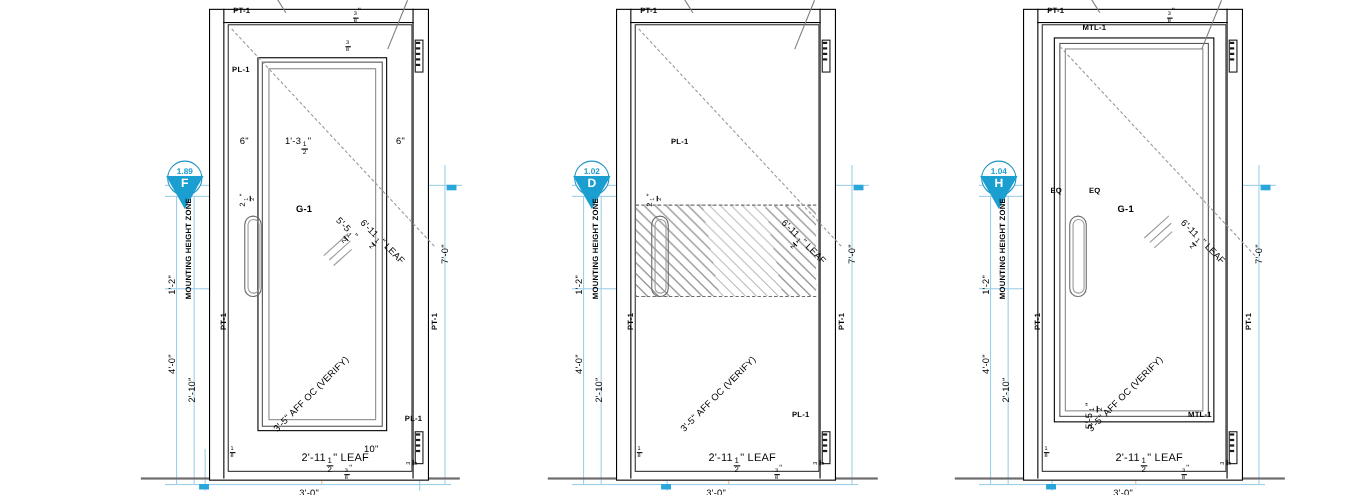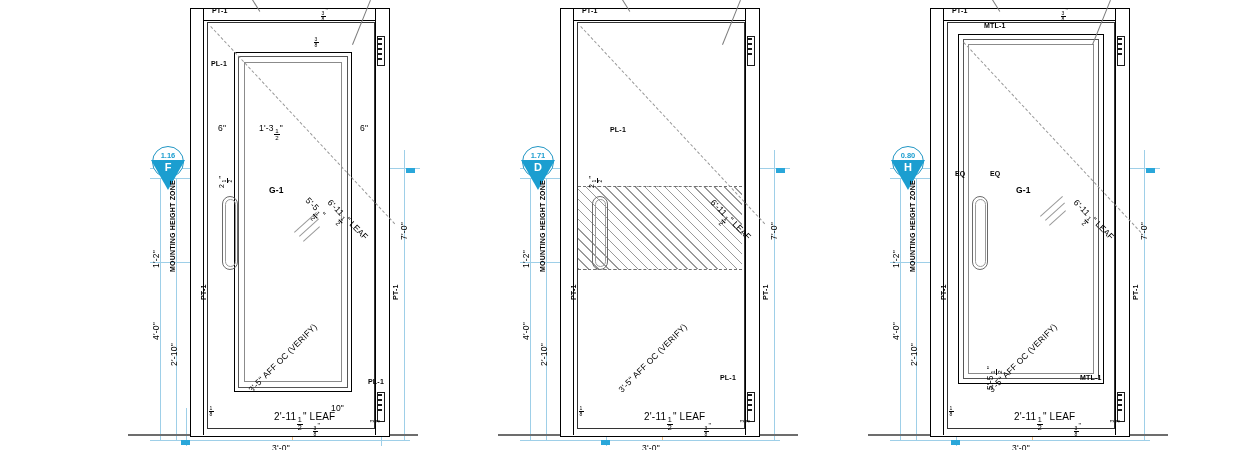--- a/index.html
+++ b/index.html
@@ -131,21 +131,21 @@
     <div class="hinge" style="left:378px;top:399px;width:4px;height:2px;"></div>
     <div class="hinge" style="left:378px;top:404px;width:4px;height:2px;"></div>
     <div class="hinge" style="left:378px;top:409px;width:4px;height:2px;"></div>
 
     <div class="greyln" style="left:252px;top:0px;width:1px;height:14px;transform:rotate(-32deg);transform-origin:0 0;"></div>
     <div class="greyln" style="left:370px;top:0px;width:1px;height:48px;transform:rotate(22deg);transform-origin:0 0;"></div>
 
     <div class="marker" style="left:152px;top:146px;">
       <div class="circ"></div>
       <div class="tri"></div>
-      <div class="num">1.16</div>
+      <div class="num">1.89</div>
       <div class="ltr">F</div>
     </div>
 
     <div class="t tb" style="left:212px;top:7px;">PT-1</div>
     <div class="t tb" style="left:211px;top:60px;">PL-1</div>
     <div class="t tb" style="left:368px;top:378px;">PL-1</div>
     <div class="t tb rot90" style="left:200px;top:300px;">PT-1</div>
     <div class="t tb rot90" style="left:392px;top:300px;">PT-1</div>
     <div class="t tb t9" style="left:269px;top:186px;">G-1</div>
 
@@ -248,21 +248,21 @@
     <div class="hinge" style="left:378px;top:399px;width:4px;height:2px;"></div>
     <div class="hinge" style="left:378px;top:404px;width:4px;height:2px;"></div>
     <div class="hinge" style="left:378px;top:409px;width:4px;height:2px;"></div>
 
     <div class="greyln" style="left:252px;top:0px;width:1px;height:14px;transform:rotate(-32deg);transform-origin:0 0;"></div>
     <div class="greyln" style="left:370px;top:0px;width:1px;height:48px;transform:rotate(22deg);transform-origin:0 0;"></div>
 
     <div class="marker" style="left:152px;top:146px;">
       <div class="circ"></div>
       <div class="tri"></div>
-      <div class="num">1.71</div>
+      <div class="num">1.02</div>
       <div class="ltr">D</div>
     </div>
 
     <div class="t tb" style="left:212px;top:7px;">PT-1</div>
     <div class="t tb" style="left:240px;top:126px;">PL-1</div>
     <div class="t tb" style="left:350px;top:374px;">PL-1</div>
     <div class="t tb rot90" style="left:200px;top:300px;">PT-1</div>
     <div class="t tb rot90" style="left:392px;top:300px;">PT-1</div>
 
     <div class="t t9 rot90" style="left:152px;top:268px;">1'-2"</div>
@@ -351,21 +351,21 @@
     <div class="hinge" style="left:378px;top:399px;width:4px;height:2px;"></div>
     <div class="hinge" style="left:378px;top:404px;width:4px;height:2px;"></div>
     <div class="hinge" style="left:378px;top:409px;width:4px;height:2px;"></div>
 
     <div class="greyln" style="left:252px;top:0px;width:1px;height:14px;transform:rotate(-32deg);transform-origin:0 0;"></div>
     <div class="greyln" style="left:370px;top:0px;width:1px;height:48px;transform:rotate(22deg);transform-origin:0 0;"></div>
 
     <div class="marker" style="left:152px;top:146px;">
       <div class="circ"></div>
       <div class="tri"></div>
-      <div class="num">0.80</div>
+      <div class="num">1.04</div>
       <div class="ltr">H</div>
     </div>
 
     <div class="t tb" style="left:212px;top:7px;">PT-1</div>
     <div class="t tb" style="left:244px;top:22px;">MTL-1</div>
     <div class="t tb" style="left:340px;top:374px;">MTL-1</div>
     <div class="t tb rot90" style="left:200px;top:300px;">PT-1</div>
     <div class="t tb rot90" style="left:392px;top:300px;">PT-1</div>
     <div class="t tb" style="left:215px;top:170px;">EQ</div>
     <div class="t tb" style="left:250px;top:170px;">EQ</div>

